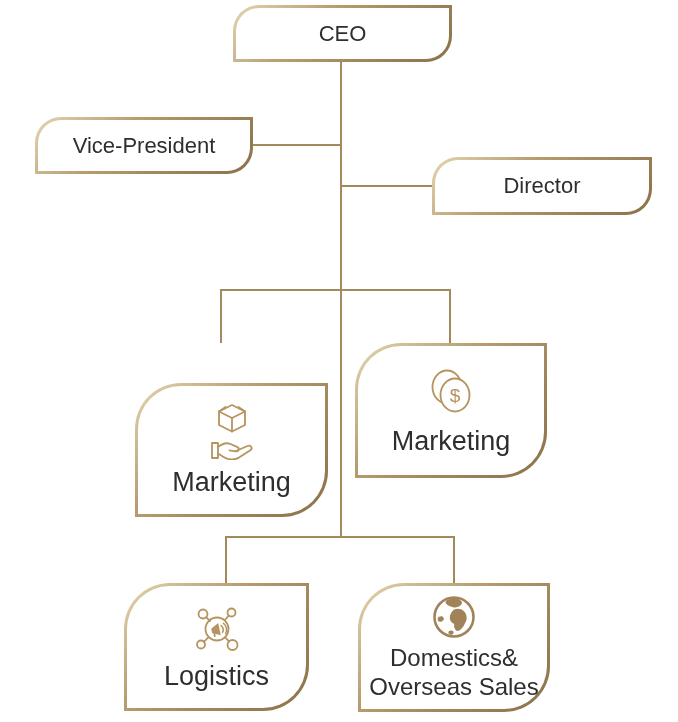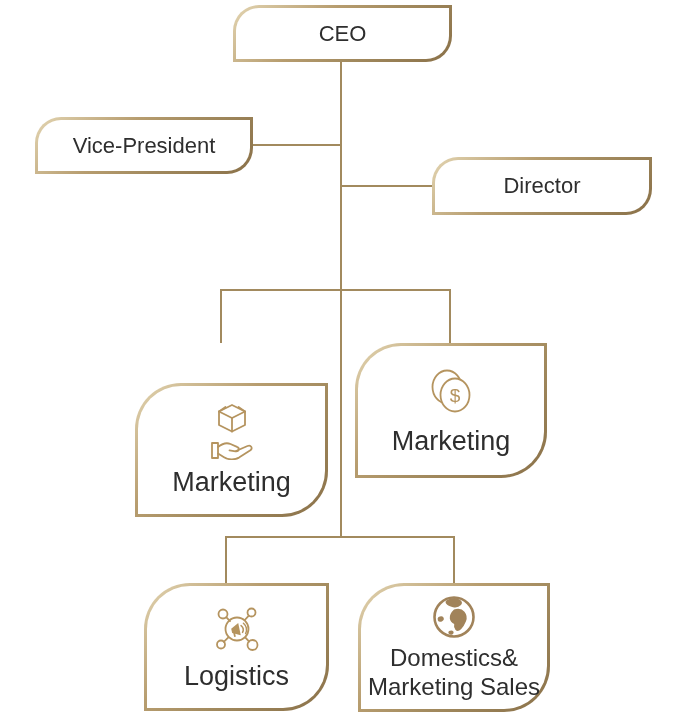--- a/index.html
+++ b/index.html
@@ -85,21 +85,21 @@
     <div class="node-inner">
       <svg class="icon" width="48" height="54" viewBox="0 0 48 54" fill="none" stroke="currentColor" stroke-width="1.8">
         <ellipse cx="20" cy="22" rx="14.5" ry="16.5"></ellipse>
         <ellipse cx="28" cy="30" rx="14.5" ry="16.5" fill="#ffffff"></ellipse>
         <text x="28" y="37" font-size="19" text-anchor="middle" fill="currentColor" stroke="none" font-family="inherit">$</text>
       </svg>
       <span class="label-lg">Marketing</span>
     </div>
   </div>
 
-  <div class="node large" style="left:144px;top:583px;width:185px;height:128px;text-align:center;">
+  <div class="node large" style="left:124px;top:583px;width:185px;height:128px;text-align:center;">
     <div class="node-inner">
       <svg class="icon" width="52" height="52" viewBox="0 0 52 52" fill="none" stroke="currentColor" stroke-width="1.8" stroke-linecap="round" stroke-linejoin="round">
         <circle cx="26" cy="27" r="11.5"></circle>
         <circle cx="12" cy="12" r="4.5"></circle>
         <circle cx="40.5" cy="10.5" r="4"></circle>
         <circle cx="10" cy="42.5" r="4"></circle>
         <circle cx="41.5" cy="43" r="5"></circle>
         <line x1="15.2" y1="15.2" x2="19" y2="19.2"></line>
         <line x1="37.8" y1="13.6" x2="33.8" y2="18"></line>
         <line x1="12.8" y1="39.8" x2="17.4" y2="35.4"></line>
@@ -119,18 +119,18 @@
     <div class="node-inner" style="gap:4px;">
       <svg class="icon icon-globe" width="46" height="46" viewBox="0 0 46 46" fill="none">
         <circle cx="23" cy="23" r="19.5" stroke="currentColor" stroke-width="2.6"></circle>
         <path fill="currentColor" stroke="none" d="M16 6 q7 -3.5 12.5 -0.5 q4 2.5 1.5 5.5 q-3 3.2 -8 2.2 q-5 -1 -7 -3.7 q-1.2 -2.3 1 -3.5 Z"></path>
         <path fill="currentColor" stroke="none" d="M23 15.5 q7 -2 10.5 2.2 q3.5 4.5 1.5 9.5 q-1.8 4.6 -5 8 q-3.2 3.2 -5.6 0.6 q-2 -2.3 -1.2 -5.8 q-3.8 -1.6 -4.4 -5.4 q-0.6 -4.5 4.2 -9.1 Z"></path>
         <path fill="currentColor" stroke="none" d="M7.5 23 q3.5 -2 5 0.6 q1.2 2.5 -1.6 3.8 q-3 1.2 -4 -1 q-0.8 -2 0.6 -3.4 Z"></path>
         <path fill="currentColor" stroke="none" d="M18 37 q3 -1.4 4.4 0.6 q1 1.8 -1 2.8 q-2.6 1 -3.8 -0.8 q-0.8 -1.6 0.4 -2.6 Z"></path>
       </svg>
       <span class="label-2line">
         <span>Domestics&amp;</span><br>
-        <span>Marketing Sales</span>
+        <span>Overseas Sales</span>
       </span>
     </div>
   </div>
 
 </div>
 
 </body></html>

